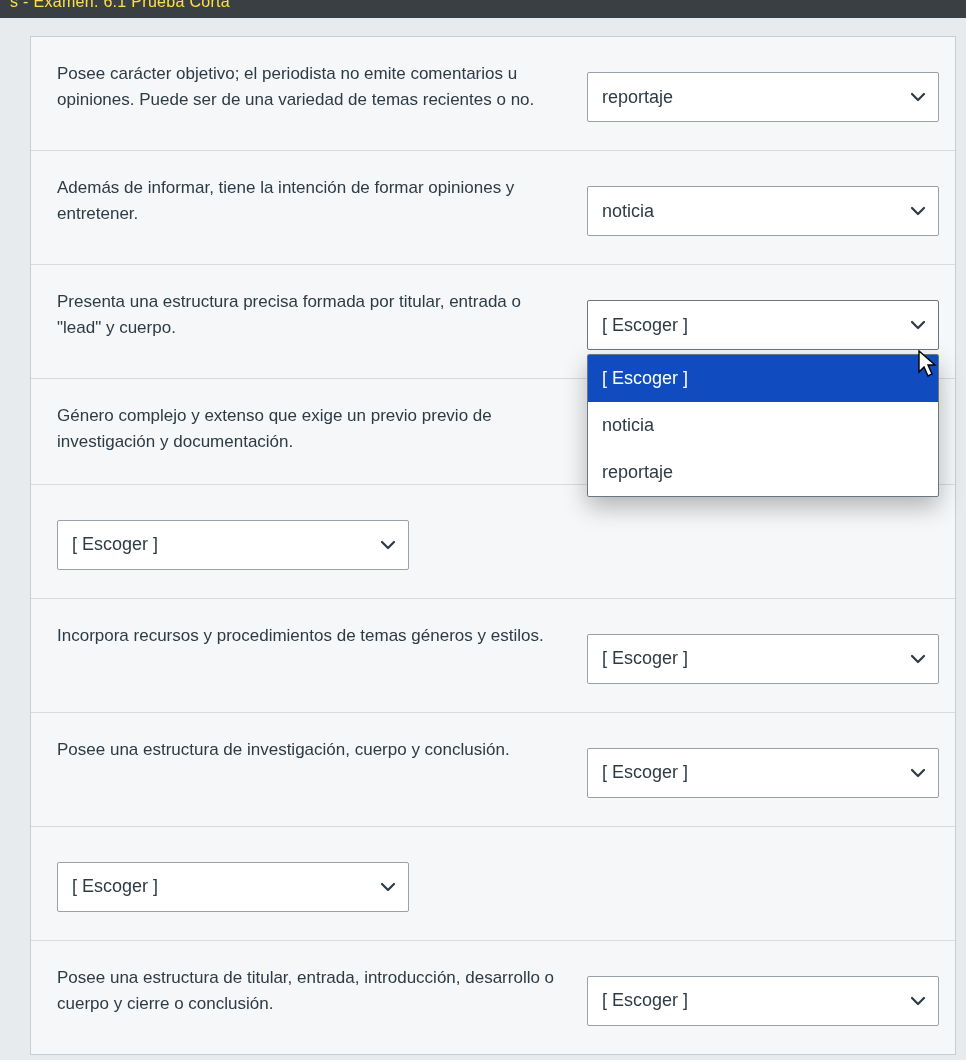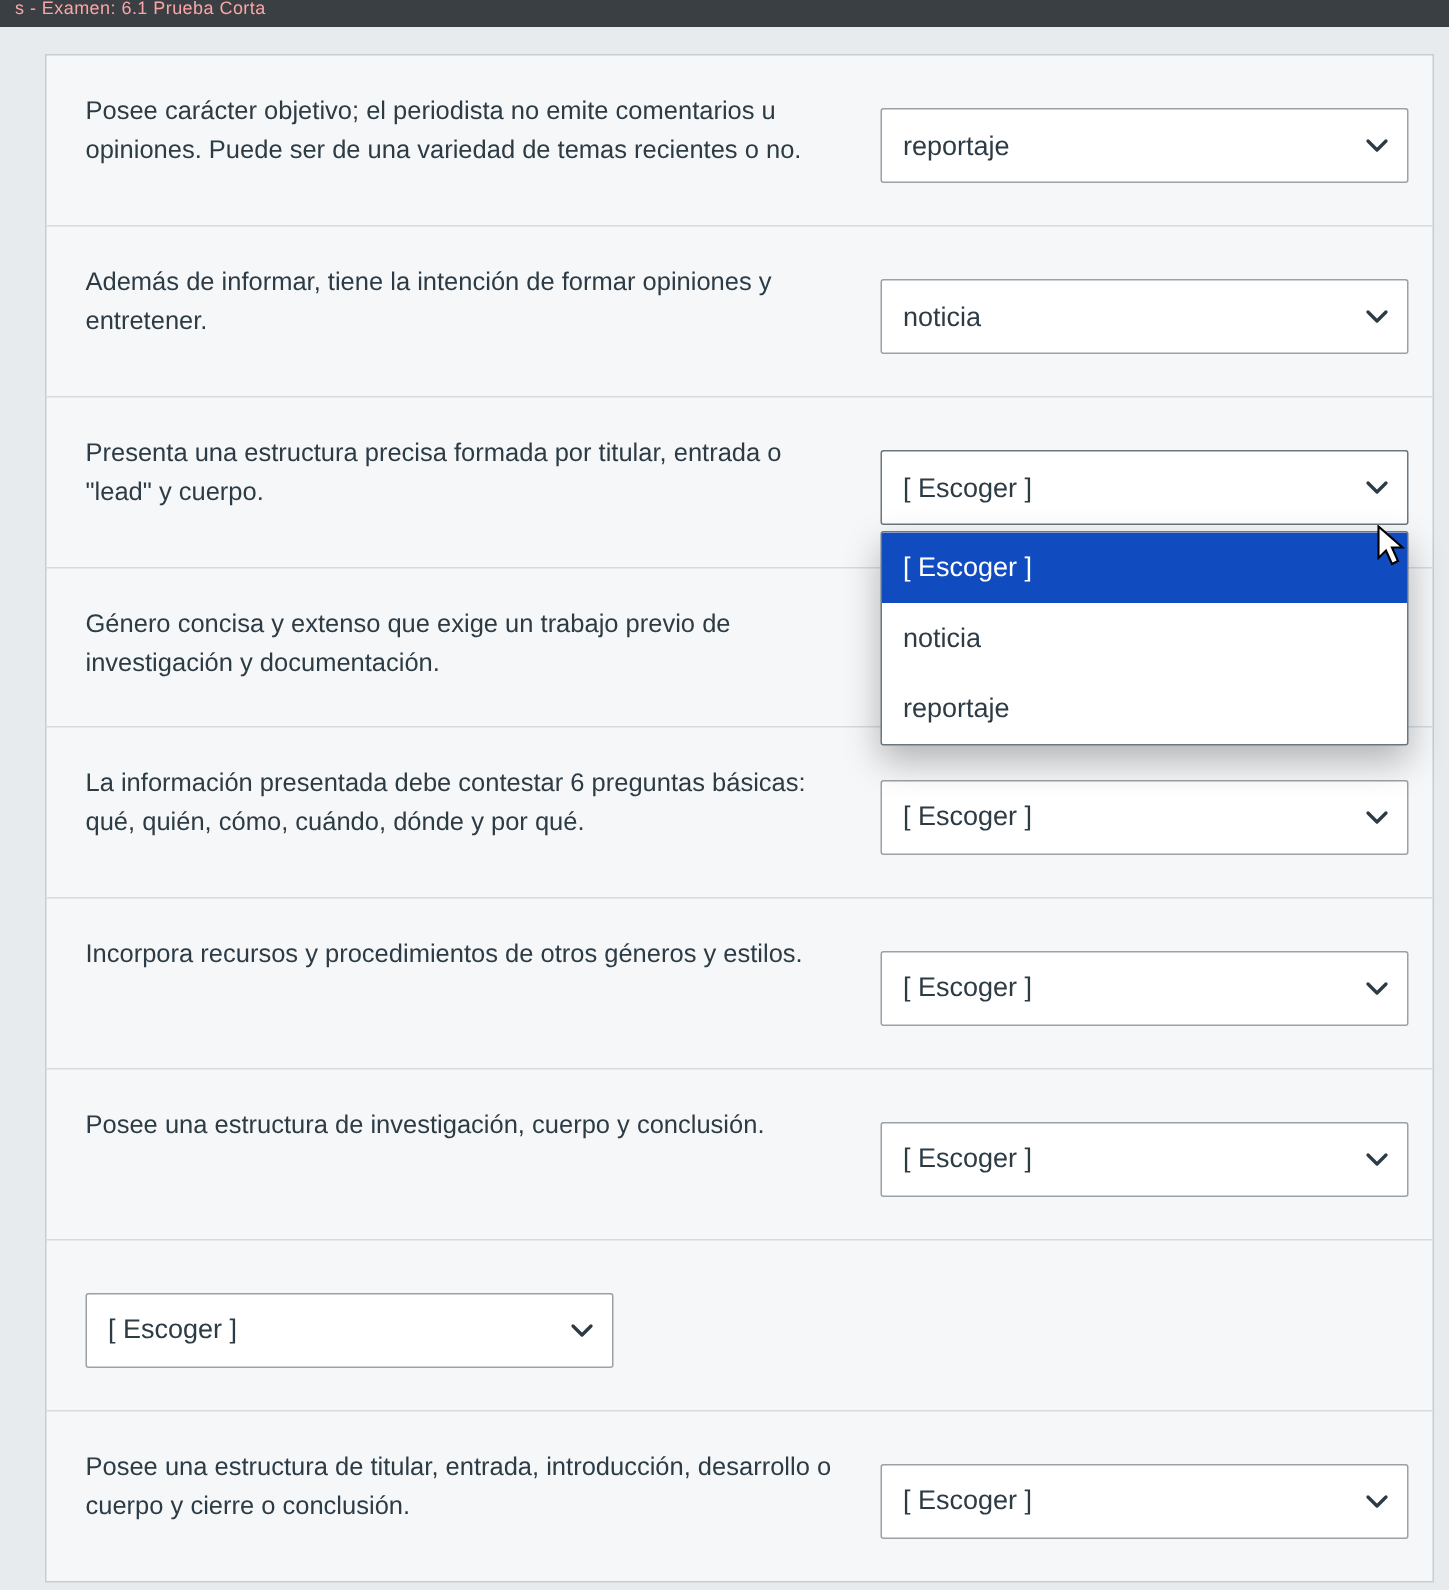--- a/index.html
+++ b/index.html
@@ -12,23 +12,23 @@
     background: #e8ebee;
     width: 966px;
     height: 1060px;
     overflow: hidden;
     color: #2d3b45;
     font-size: 18px;
     line-height: 1.5;
   }
   .top-bar {
     background: #3a3f44;
-    color: #fca5a5;
+    color: #fde047;
     padding: 0 10px 4px 10px;
-    font-size: 12px;
+    font-size: 16px;
     letter-spacing: 0.3px;
     height: 18px;
     display: flex;
     align-items: flex-end;
   }
   .page {
     background: #f5f7f9;
     border: 1px solid #c7cdd1;
     margin: 18px 10px 0 30px;
     position: relative;
@@ -160,38 +160,37 @@
             </span>
           </div>
           <div class="dropdown">
             <div class="opt highlight">[ Escoger ]</div>
             <div class="opt">noticia</div>
             <div class="opt">reportaje</div>
           </div>
         </div>
       </div>
       <div class="row">
-        <div class="prompt">Género concisa y extenso que exige un trabajo previo de investigación y documentación.</div>
+        <div class="prompt">Género complejo y extenso que exige un previo previo de investigación y documentación.</div>
         <div class="select-wrap"></div>
       </div>
       <div class="row">
-        <div class="prompt">La información presentada debe contestar 6 preguntas básicas: qué, quién, cómo, cuándo, dónde y por qué.</div>
-        <div class="select-wrap">
-          <div class="select">
-            <span>[ Escoger ]</span>
-            <span class="chev">
-              <svg width="16" height="16" viewBox="0 0 16 16">
-                <path d="M2 5 L8 11 L14 5" fill="none" stroke="#2d3b45" stroke-width="2.2" stroke-linecap="round" stroke-linejoin="round"></path>
-              </svg>
-            </span>
-          </div>
-        </div>
-      </div>
-      <div class="row">
-        <div class="prompt">Incorpora recursos y procedimientos de otros géneros y estilos.</div>
+        <div class="select-wrap">
+          <div class="select">
+            <span>[ Escoger ]</span>
+            <span class="chev">
+              <svg width="16" height="16" viewBox="0 0 16 16">
+                <path d="M2 5 L8 11 L14 5" fill="none" stroke="#2d3b45" stroke-width="2.2" stroke-linecap="round" stroke-linejoin="round"></path>
+              </svg>
+            </span>
+          </div>
+        </div>
+      </div>
+      <div class="row">
+        <div class="prompt">Incorpora recursos y procedimientos de temas géneros y estilos.</div>
         <div class="select-wrap">
           <div class="select">
             <span>[ Escoger ]</span>
             <span class="chev">
               <svg width="16" height="16" viewBox="0 0 16 16">
                 <path d="M2 5 L8 11 L14 5" fill="none" stroke="#2d3b45" stroke-width="2.2" stroke-linecap="round" stroke-linejoin="round"></path>
               </svg>
             </span>
           </div>
         </div>

